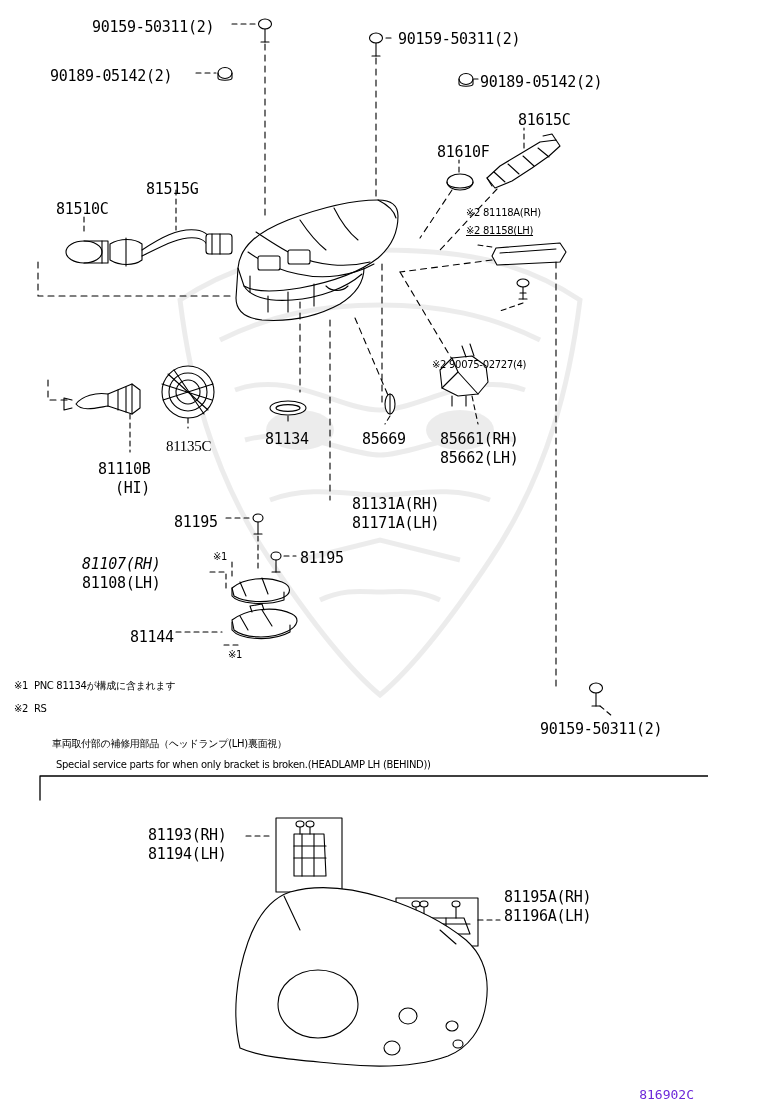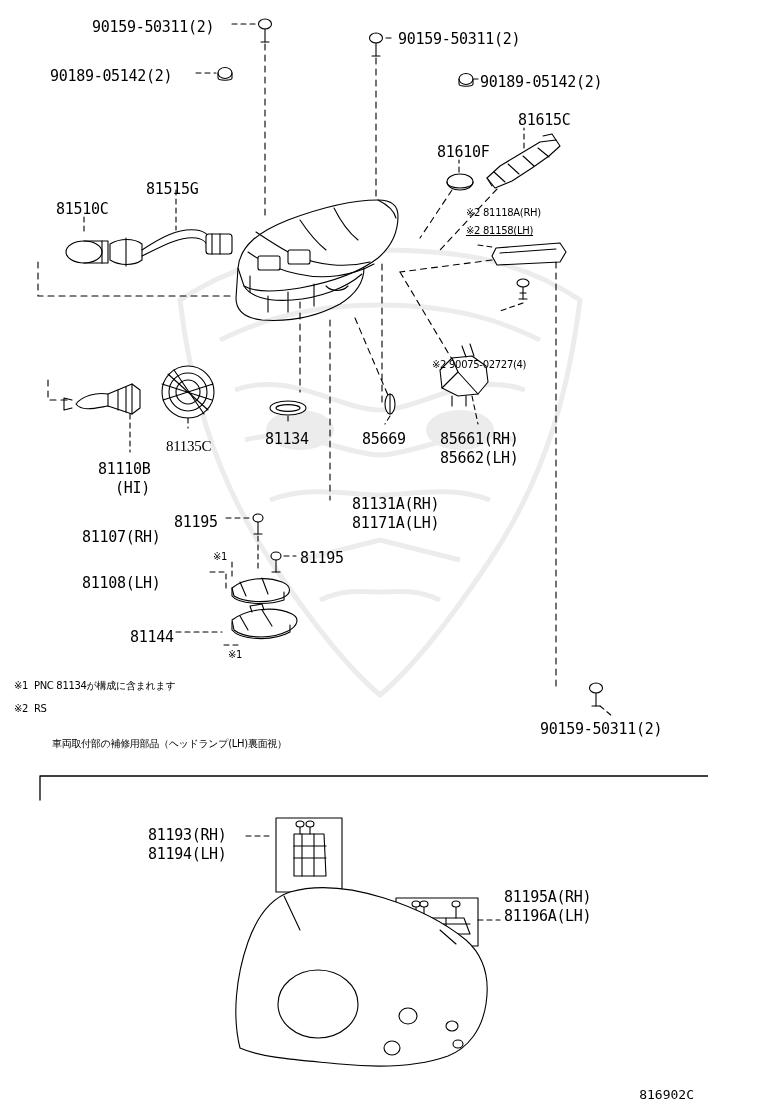--- a/index.html
+++ b/index.html
@@ -47,21 +47,21 @@
     height: 470px;
     opacity: 0.07;
     pointer-events: none;
   }
   .footer-id {
     position: absolute;
     right: 14px;
     bottom: 10px;
     font-family: "DejaVu Sans Mono", monospace;
     font-size: 13px;
-    color: #000000;
+    color: #6d28d9;
   }
 </style>
 </head>
 <body>
 
 <div id="root">
 
   <svg class="wm" viewBox="0 0 460 470">
     <g fill="none" stroke="#000" stroke-width="5">
       <path d="M30,60 C90,20 150,10 230,10 C310,10 370,20 430,60 C420,140 400,230 340,320 C300,380 260,430 230,455 C200,430 160,380 120,320 C60,230 40,140 30,60 Z"></path>
@@ -334,31 +334,32 @@
   <div class="lbl" style="left:265px; top:430px;">81134</div>
   <div class="lbl" style="left:362px; top:430px;">85669</div>
   <div class="lbl" style="left:440px; top:430px;">85661(RH)</div>
   <div class="lbl" style="left:440px; top:449px;">85662(LH)</div>
   <div class="lbl" style="left:98px; top:460px;">81110B</div>
   <div class="lbl" style="left:115px; top:479px;">(HI)</div>
   <div class="lbl" style="left:352px; top:495px;">81131A(RH)</div>
   <div class="lbl" style="left:352px; top:514px;">81171A(LH)</div>
   <div class="lbl" style="left:174px; top:513px;">81195</div>
   <div class="lbl" style="left:300px; top:549px;">81195</div>
-  <div class="lbl" style="left:82px; top:528px;">81107(RH)</div>
+  <div class="lbl" style="left:82px; top:555px;font-style:italic;">81107(RH)</div>
   <div class="lbl" style="left:82px; top:574px;">81108(LH)</div>
   <div class="lbl" style="left:130px; top:628px;">81144</div>
   <div class="lbl" style="left:540px; top:720px;">90159-50311(2)</div>
   <div class="lbl" style="left:148px; top:826px;">81193(RH)</div>
   <div class="lbl" style="left:148px; top:845px;">81194(LH)</div>
   <div class="lbl" style="left:504px; top:888px;">81195A(RH)</div>
   <div class="lbl" style="left:504px; top:907px;">81196A(LH)</div>
 
   <div class="lbl small jp" style="left:213px; top:547px;">※1</div>
   <div class="lbl small jp" style="left:228px; top:645px;">※1</div>
 
   <div class="lbl jp" style="left:14px; top:676px;">※1  PNC 81134が構成に含まれます</div>
   <div class="lbl jp" style="left:14px; top:699px;">※2  RS</div>
 
   <div class="lbl jp" style="left:52px; top:734px;text-align:right;">車両取付部の補修用部品（ヘッドランプ(LH)裏面視）</div>
+  <div class="lbl jp" style="left:56px; top:755px;">Special service parts for when only bracket is broken.(HEADLAMP LH (BEHIND))</div>
 
   <div class="footer-id">816902C</div>
 </div>
 
 </body></html>

